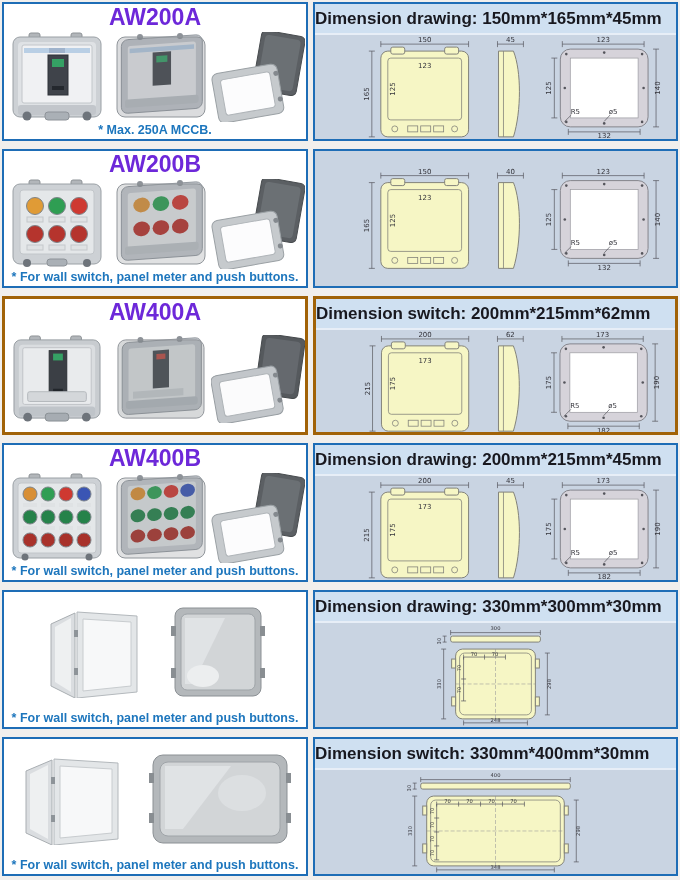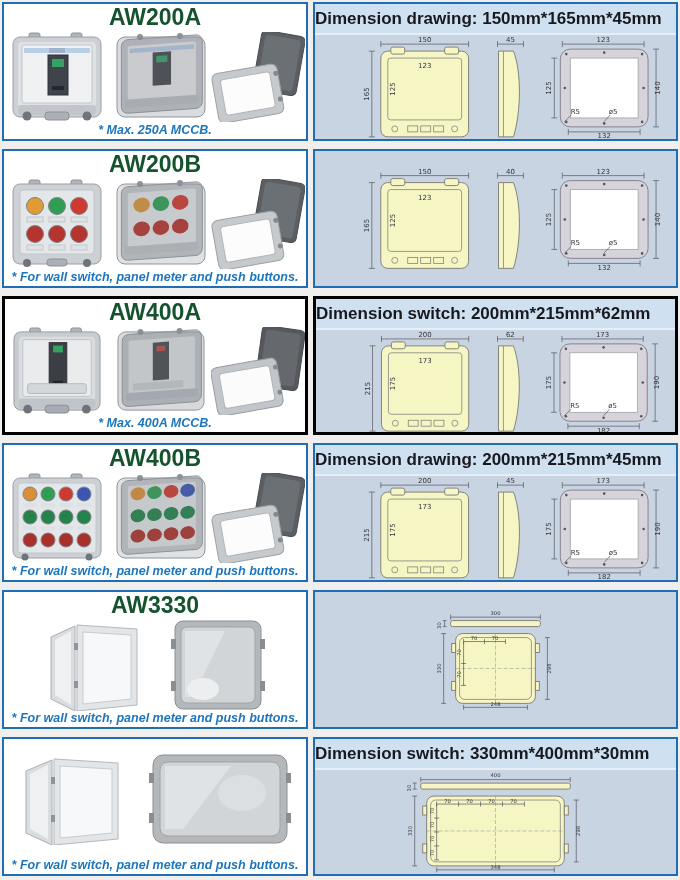--- a/index.html
+++ b/index.html
@@ -3,25 +3,25 @@
 <meta charset="utf-8">
 <style>
   html,body{margin:0;padding:0;background:#f1efed;}
   .page{width:680px;height:880px;box-sizing:border-box;padding:2px;display:flex;flex-direction:column;gap:8px;
         font-family:"Liberation Sans",sans-serif;background:#f1efed;}
   .row{display:flex;gap:5px;height:139px;flex:0 0 139px;}
   .left-panel{width:306px;box-sizing:border-box;background:#ffffff;border:2px solid #1e6db6;
               display:flex;flex-direction:column;overflow:hidden;}
   .right-panel{flex:1;box-sizing:border-box;border:2px solid #1e6db6;display:flex;flex-direction:column;
                background:#c9d4e2;overflow:hidden;}
-  .row.highlight .left-panel,.row.highlight .right-panel{border:3px solid #000000;}
-  .model-title{height:26px;line-height:26px;text-align:center;color:#14532d;font-weight:bold;font-size:23px;}
+  .row.highlight .left-panel,.row.highlight .right-panel{border:3px solid #a16207;}
+  .model-title{height:26px;line-height:26px;text-align:center;color:#6d28d9;font-weight:bold;font-size:23px;}
   .photos{flex:1;display:flex;align-items:center;justify-content:center;gap:3px;overflow:hidden;}
   .photos.wide-gap{gap:14px;}
-  .note{height:16px;line-height:15px;text-align:center;color:#1d76bd;font-weight:bold;font-size:12.5px;font-style:italic;}
+  .note{height:16px;line-height:15px;text-align:center;color:#1d76bd;font-weight:bold;font-size:12.5px;}
   .dim-header{background:#cfe0f1;color:#18181f;font-weight:bold;font-size:17px;padding:5px 8px 4px 0;
               border-bottom:2px solid #e7eef7;white-space:nowrap;}
   .drawing{flex:1;position:relative;border-radius:17px;}
   .dsvg{width:100%;height:100%;display:block;}
   .dsvg text{font-size:7px;fill:#33333a;font-family:"DejaVu Sans",sans-serif;}
   .dsvg text.sm{font-size:5.2px;}
   .dl line{stroke:#55555c;stroke-width:0.7;}
   .box{fill:#f6f6c5;stroke:#83837a;stroke-width:1;}
   .noline{fill:none;stroke:#83837a;stroke-width:0.8;}
   .cut{fill:#d6d3da;stroke:#85858c;stroke-width:1;}
@@ -335,21 +335,20 @@
             <rect x="52" y="4" width="36" height="54" rx="4" fill="#65696e"></rect>
           </g>
           <g transform="rotate(-10 38 62)">
             <rect x="2" y="36" width="68" height="50" rx="6" fill="#c2c6ca" stroke="#969ca1"></rect>
             <rect x="10" y="43" width="52" height="36" rx="3" fill="#fbfbfc" stroke="#aeb3b7"></rect>
             <circle cx="68" cy="46" r="2.5" fill="#84898e"></circle>
               <circle cx="68" cy="72" r="2.5" fill="#84898e"></circle>
           </g>
         </svg>
       </div>
-      <div class="note">* Max. 400A MCCB.</div>
     </div>
     <div class="right-panel">
       <div class="dim-header">Dimension switch: 200mm*215mm*62mm</div>
       <div class="drawing">
         <svg class="dsvg" viewBox="0 0 362 104" preserveAspectRatio="xMidYMid meet">
           <g>
             <g class="dl">
               <line x1="66" y1="9" x2="154" y2="9"></line>
                 <line x1="66" y1="6" x2="66" y2="12"></line>
                 <line x1="154" y1="6" x2="154" y2="12"></line>
@@ -564,21 +563,20 @@
             <text x="261" y="79" text-anchor="middle">R5</text>
             <text x="299" y="79" text-anchor="middle">ø5</text>
           </g>
         </svg>
       </div>
     </div>
   </section>
 
   <section class="row">
     <div class="left-panel">
-      <div class="model-title">AW3330</div>
       <div class="photos wide-gap">
         <svg class="psvg" width="110" height="92" viewBox="0 0 110 92">
           <polygon points="34,6 94,10 94,86 34,92" fill="#e3e6e8" stroke="#b3b8bc"></polygon>
           <polygon points="40,13 88,16 88,80 40,85" fill="#f7f8f9" stroke="#c8cccf"></polygon>
           <polygon points="8,18 32,7 32,92 8,80" fill="#dadde0" stroke="#a9aeb2"></polygon>
           <polygon points="12,21 28,12 28,86 12,76" fill="#eef0f1"></polygon>
           <rect x="31" y="24" width="4" height="7" fill="#8e9499"></rect>
             <rect x="31" y="62" width="4" height="7" fill="#8e9499"></rect>
         </svg>
         <svg class="psvg" width="100" height="92" viewBox="0 0 100 92">
@@ -588,20 +586,21 @@
           <ellipse cx="36" cy="70" rx="16" ry="11" fill="#eceeef"></ellipse>
           <rect x="4" y="20" width="5" height="10" fill="#898e92"></rect>
             <rect x="4" y="62" width="5" height="10" fill="#898e92"></rect>
           <rect x="93" y="20" width="5" height="10" fill="#898e92"></rect>
             <rect x="93" y="62" width="5" height="10" fill="#898e92"></rect>
         </svg>
       </div>
       <div class="note">* For wall switch, panel meter and push buttons.</div>
     </div>
     <div class="right-panel">
+      <div class="dim-header">Dimension drawing: 330mm*300mm*30mm</div>
       <div class="drawing">
         <svg class="dsvg" viewBox="0 0 362 104" preserveAspectRatio="xMidYMid meet">
           <g>
             <g class="dl">
                 <line x1="136" y1="9.5" x2="226" y2="9.5"></line>
                 <line x1="136" y1="7" x2="136" y2="12"></line>
                 <line x1="226" y1="7" x2="226" y2="12"></line>
               </g>
             <text x="181" y="7" text-anchor="middle" class="sm">300</text>
             <rect class="box" x="136" y="13" width="90" height="6" rx="2"></rect>

